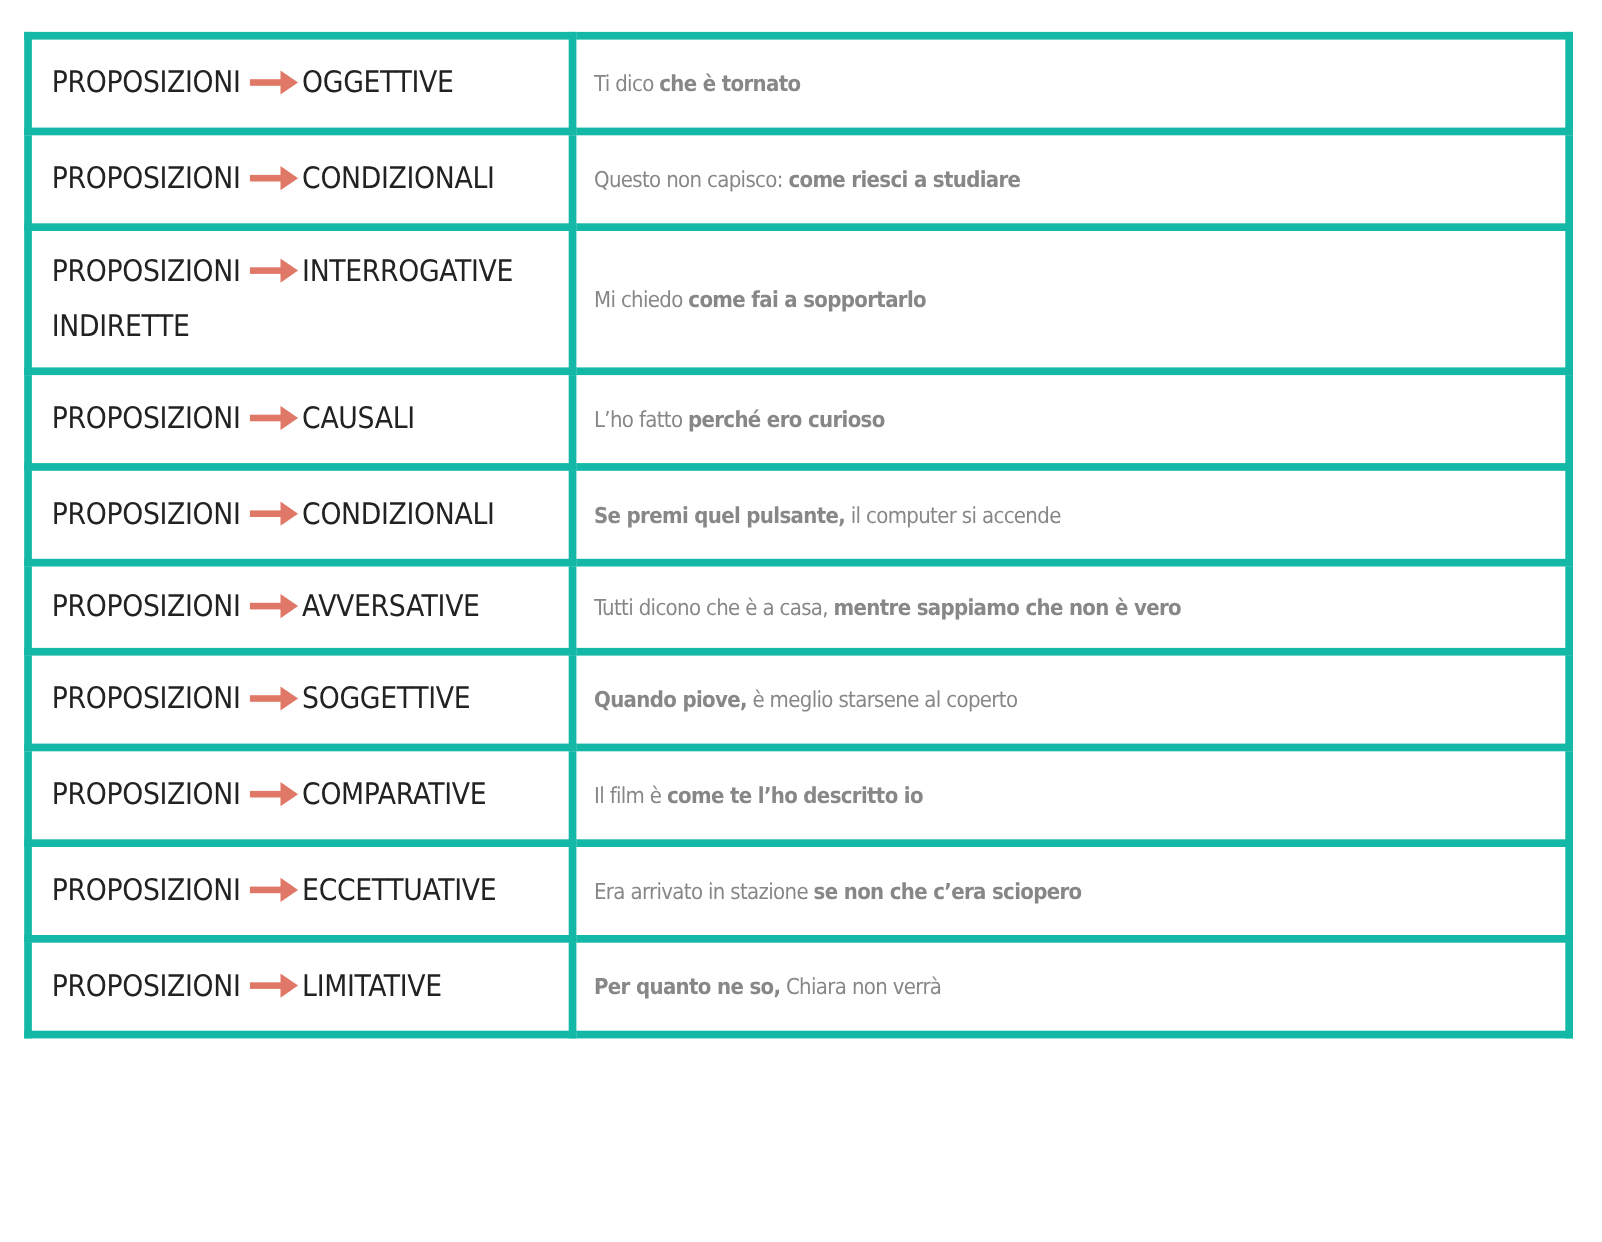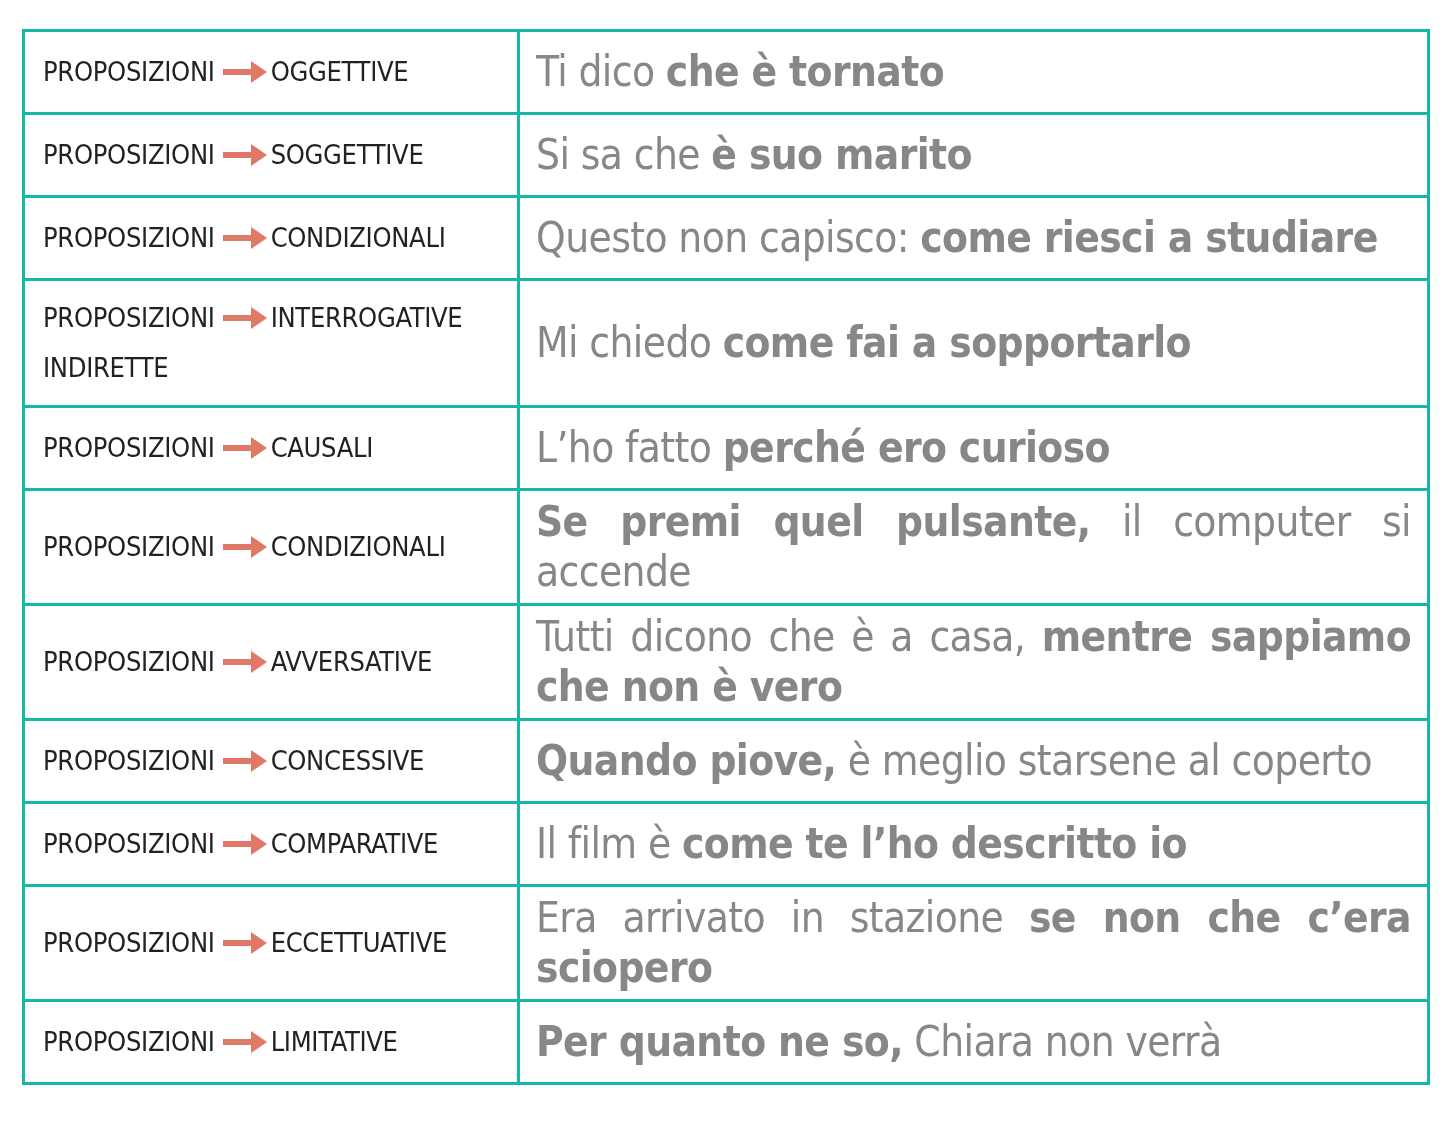--- a/index.html
+++ b/index.html
@@ -3,37 +3,37 @@
 <meta charset="utf-8">
 <style>
   html, body { margin: 0; padding: 0; background: #ffffff; }
   body { width: 1456px; height: 1129px; position: relative; overflow: hidden; }
   .tbl {
     position: absolute; left: 22px; top: 29px; width: 1408px;
     border-collapse: collapse; table-layout: fixed;
     font-family: "DejaVu Sans Condensed", "DejaVu Sans", "Liberation Sans", sans-serif;
   }
   .tbl td {
-    border: 3px solid #14b8a6;
+    border: 7px solid #14b8a6;
     vertical-align: middle;
     padding: 0;
   }
   .col-type { width: 495px; }
   .type-cell {
     padding: 12px 10px 12px 18px !important;
     color: #222222;
     font-size: 27px;
     line-height: 50px;
     font-stretch: condensed;
     letter-spacing: -0.3px;
   }
   .ex-cell {
     padding: 6px 16px 6px 16px !important;
     color: #878787;
-    font-size: 42px;
+    font-size: 20px;
     line-height: 50px;
     letter-spacing: -0.6px;
     text-align: justify;
   }
   .arrow {
     display: inline-block; vertical-align: middle; margin: 0 4px 4px 8px;
     width: 44px; height: 22px; position: relative;
   }
   .arrow svg { display: block; }
   .b { font-weight: bold; }
@@ -51,29 +51,20 @@
   <tr class="r1">
     <td class="type-cell">
       <span>PROPOSIZIONI</span><span class="arrow"><svg width="44" height="22" viewBox="0 0 44 22">
               <rect x="0" y="8" width="30" height="6" fill="#e07868"></rect>
               <polygon points="28,0 44,11 28,22" fill="#e07868"></polygon>
             </svg></span><span>OGGETTIVE</span>
     </td>
     <td class="ex-cell"><span>Ti dico </span><span class="b">che è tornato</span></td>
   </tr>
 
-  <tr class="r1">
-    <td class="type-cell">
-      <span>PROPOSIZIONI</span><span class="arrow"><svg width="44" height="22" viewBox="0 0 44 22">
-              <rect x="0" y="8" width="30" height="6" fill="#e07868"></rect>
-              <polygon points="28,0 44,11 28,22" fill="#e07868"></polygon>
-            </svg></span><span>SOGGETTIVE</span>
-    </td>
-    <td class="ex-cell"><span>Si sa che </span><span class="b">è suo marito</span></td>
-  </tr>
 
   <tr class="r1">
     <td class="type-cell">
       <span>PROPOSIZIONI</span><span class="arrow"><svg width="44" height="22" viewBox="0 0 44 22">
               <rect x="0" y="8" width="30" height="6" fill="#e07868"></rect>
               <polygon points="28,0 44,11 28,22" fill="#e07868"></polygon>
             </svg></span><span>CONDIZIONALI</span>
     </td>
     <td class="ex-cell"><span>Questo non capisco: </span><span class="b">come riesci a studiare</span></td>
   </tr>
@@ -118,21 +109,21 @@
     </td>
     <td class="ex-cell"><span>Tutti dicono che è a casa, </span><span class="b">mentre sappiamo che non è vero</span></td>
   </tr>
 
 
   <tr class="r1">
     <td class="type-cell">
       <span>PROPOSIZIONI</span><span class="arrow"><svg width="44" height="22" viewBox="0 0 44 22">
               <rect x="0" y="8" width="30" height="6" fill="#e07868"></rect>
               <polygon points="28,0 44,11 28,22" fill="#e07868"></polygon>
-            </svg></span><span>CONCESSIVE</span>
+            </svg></span><span>SOGGETTIVE</span>
     </td>
     <td class="ex-cell"><span class="b">Quando piove,</span><span> è meglio starsene al coperto</span></td>
   </tr>
 
   <tr class="r1">
     <td class="type-cell">
       <span>PROPOSIZIONI</span><span class="arrow"><svg width="44" height="22" viewBox="0 0 44 22">
               <rect x="0" y="8" width="30" height="6" fill="#e07868"></rect>
               <polygon points="28,0 44,11 28,22" fill="#e07868"></polygon>
             </svg></span><span>COMPARATIVE</span>

